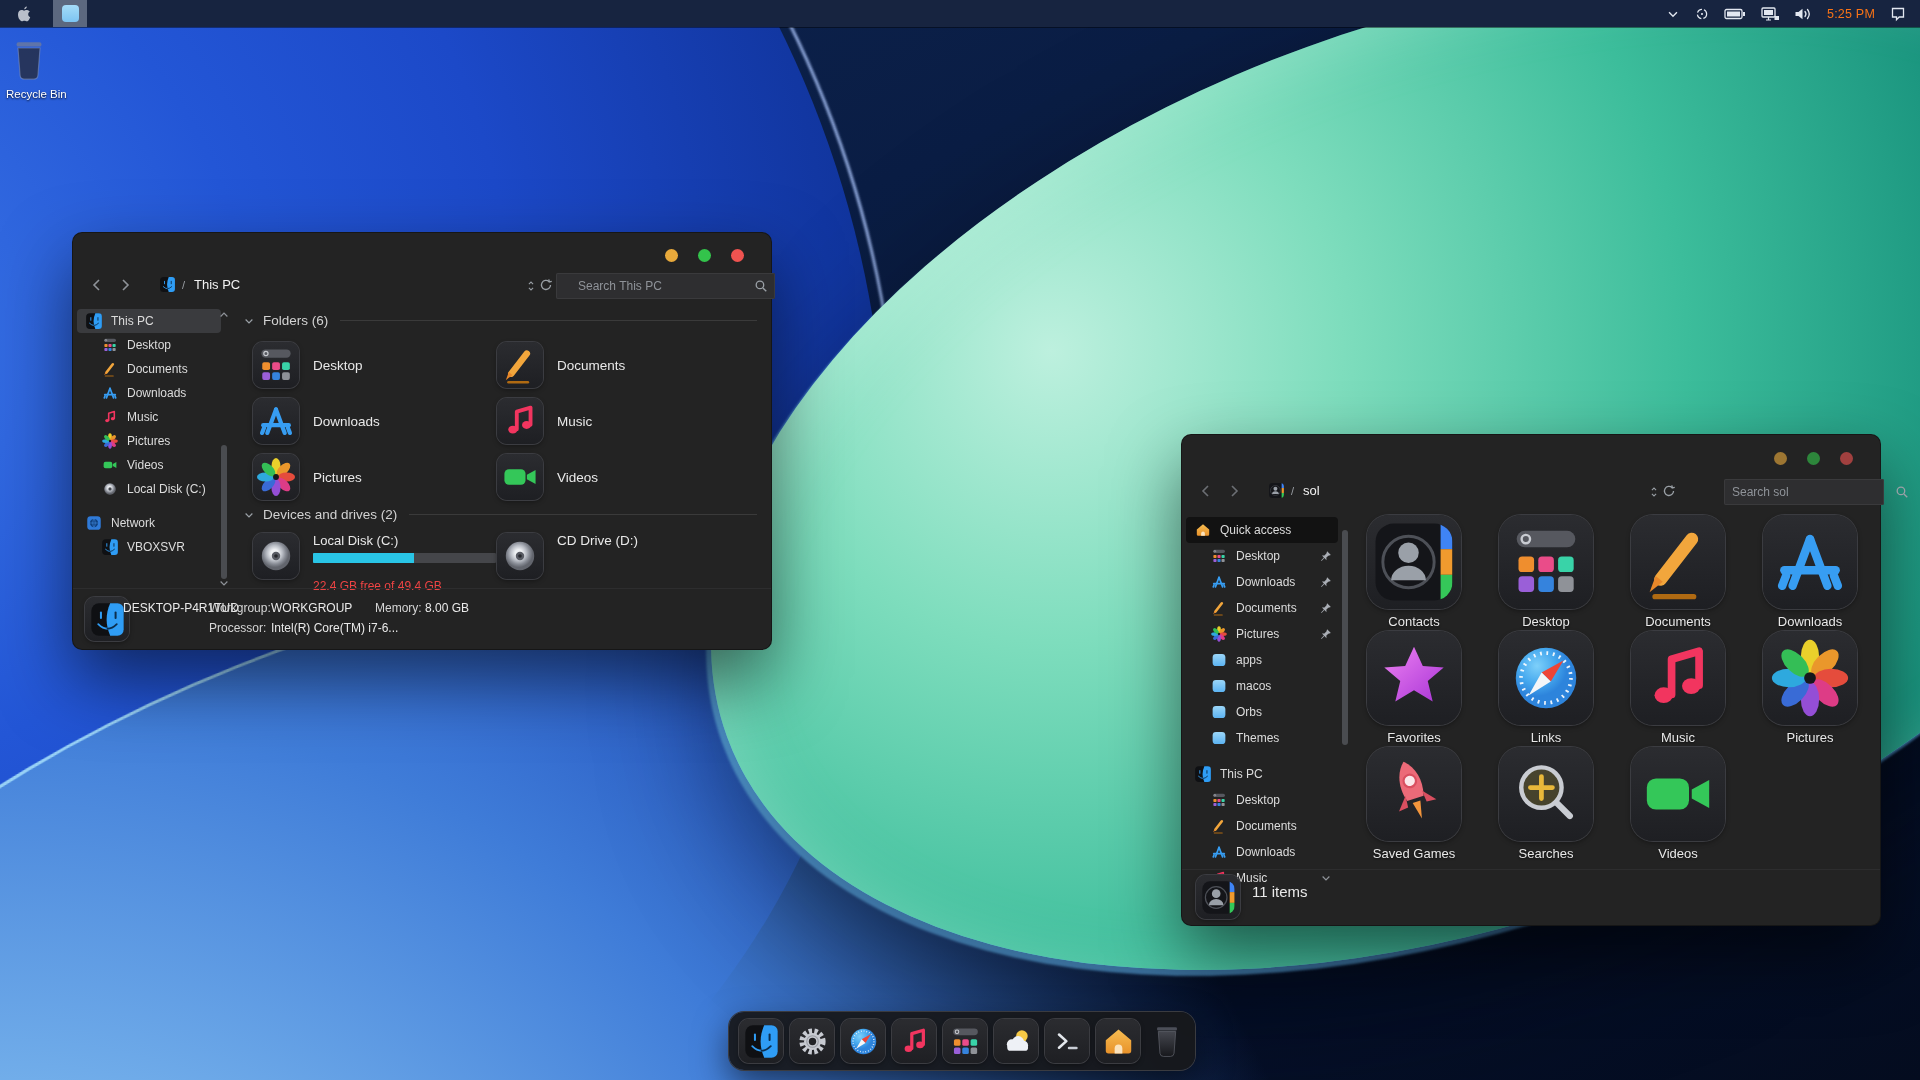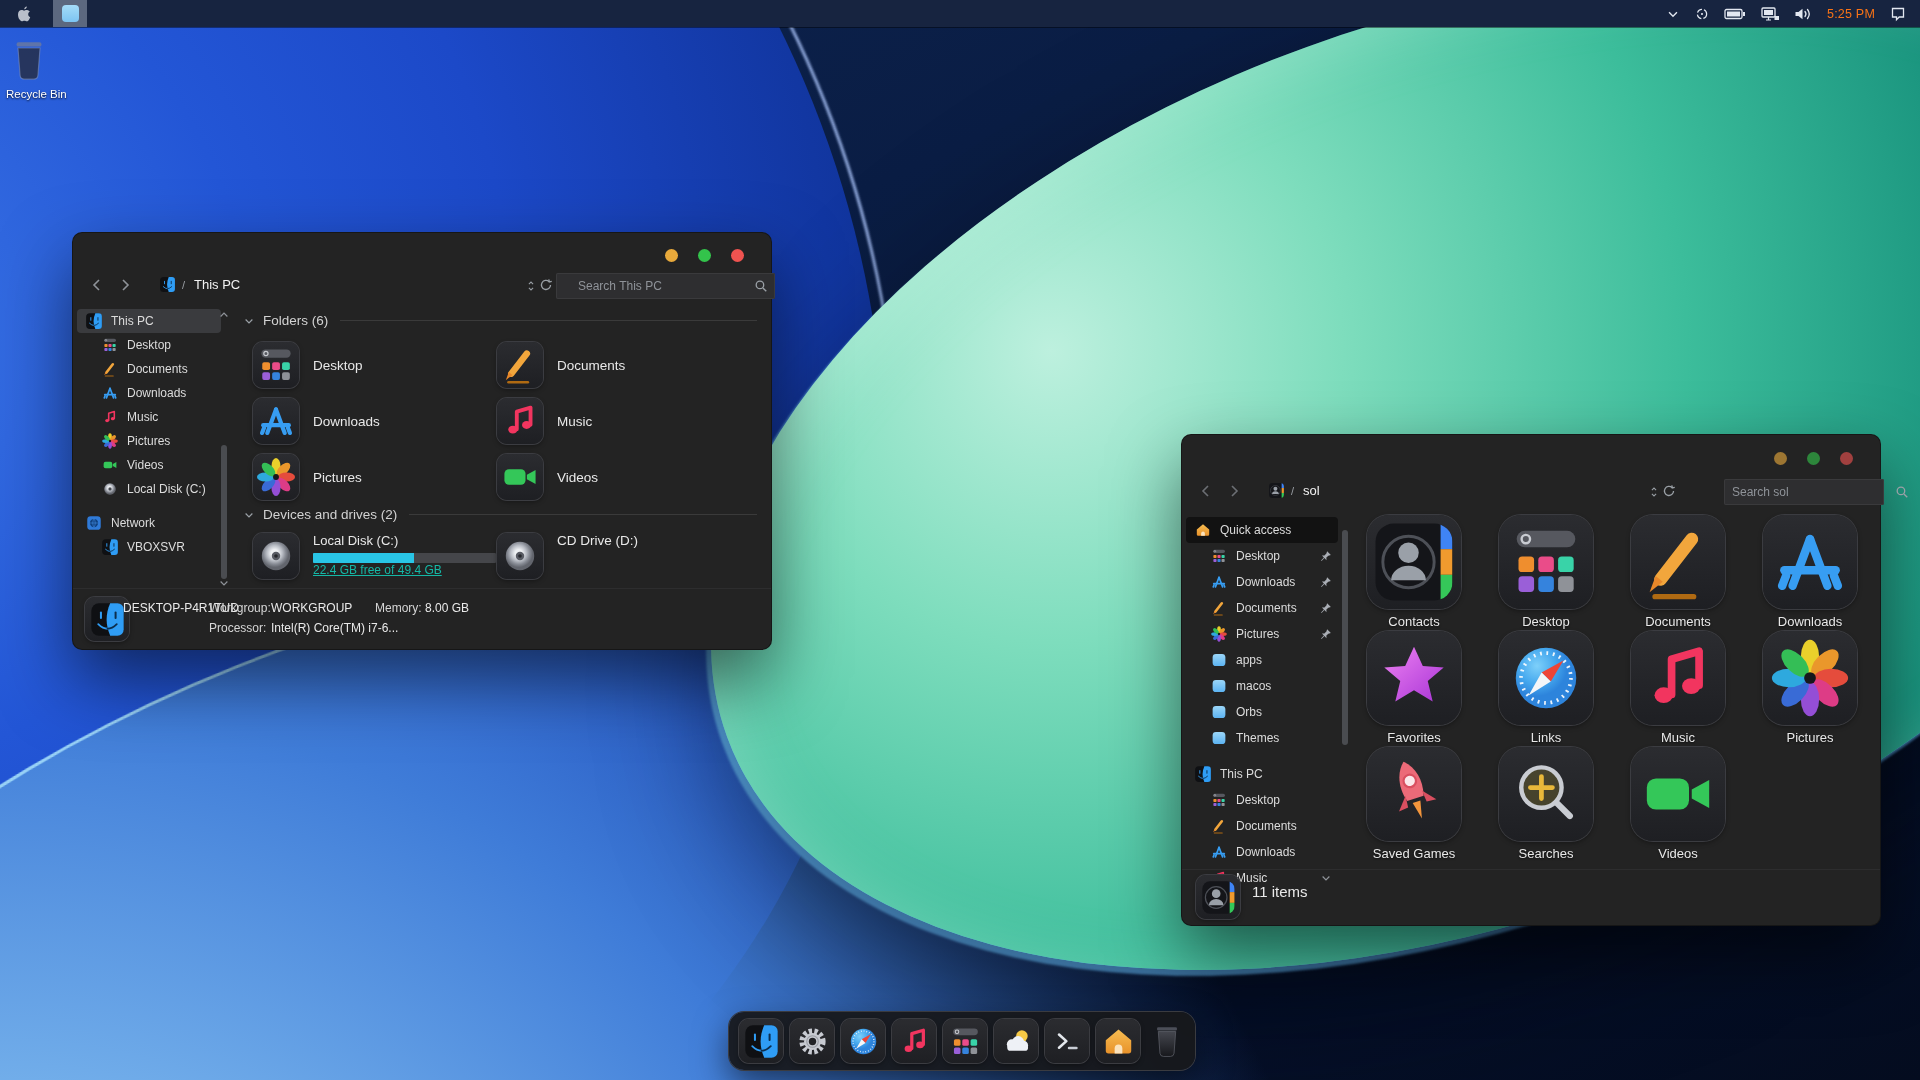--- a/index.html
+++ b/index.html
@@ -77,21 +77,21 @@
   
   .bgrid{position:absolute;display:flex;flex-wrap:wrap;width:540px;}
   .bitem{width:132px;height:116px;display:flex;flex-direction:column;align-items:center;}
   .blabel{margin-top:5px;font-size:13px;color:#e8e8e8;text-shadow:0 1px 2px rgba(0,0,0,.6);}
   
   .drive{position:absolute;display:flex;}
   .dtext{margin-left:14px;}
   .dname{font-size:13px;color:#e8e8e8;}
   .dbar{margin-top:5px;width:183px;height:10px;background:#45464a;border-radius:1px;overflow:hidden;}
   .dfill{height:100%;background:#29c5e6;}
-  .dsub{margin-top:0;font-size:12px;color:#14b8a6;text-decoration:underline;}
+  .dsub{margin-top:16px;font-size:12px;color:#ef4444;}
   
   .statusbar{position:absolute;left:0;right:0;bottom:0;border-top:1px solid #2d2d2e;}
   .st{position:absolute;font-size:12px;color:#d6d6d6;white-space:nowrap;}
   .st.val{color:#e9e9e9;}
   
   .dock{position:absolute;left:729px;top:1012px;width:466px;height:58px;background:rgba(23,24,27,.95);border-radius:15px;box-shadow:0 0 0 1px #3a3b40,0 14px 34px rgba(0,0,0,.55);display:flex;align-items:center;gap:7px;padding:0 10px;box-sizing:border-box;z-index:30;}
   .dock .notile{width:40px;height:48px;display:flex;align-items:center;justify-content:center;background:none;box-shadow:none;border-radius:0;}
   .dock .notile svg{width:38px;height:44px;}
   .g12{width:12px;height:12px;} .g14{width:14px;height:14px;} .g16{width:16px;height:16px;}
 </style>

